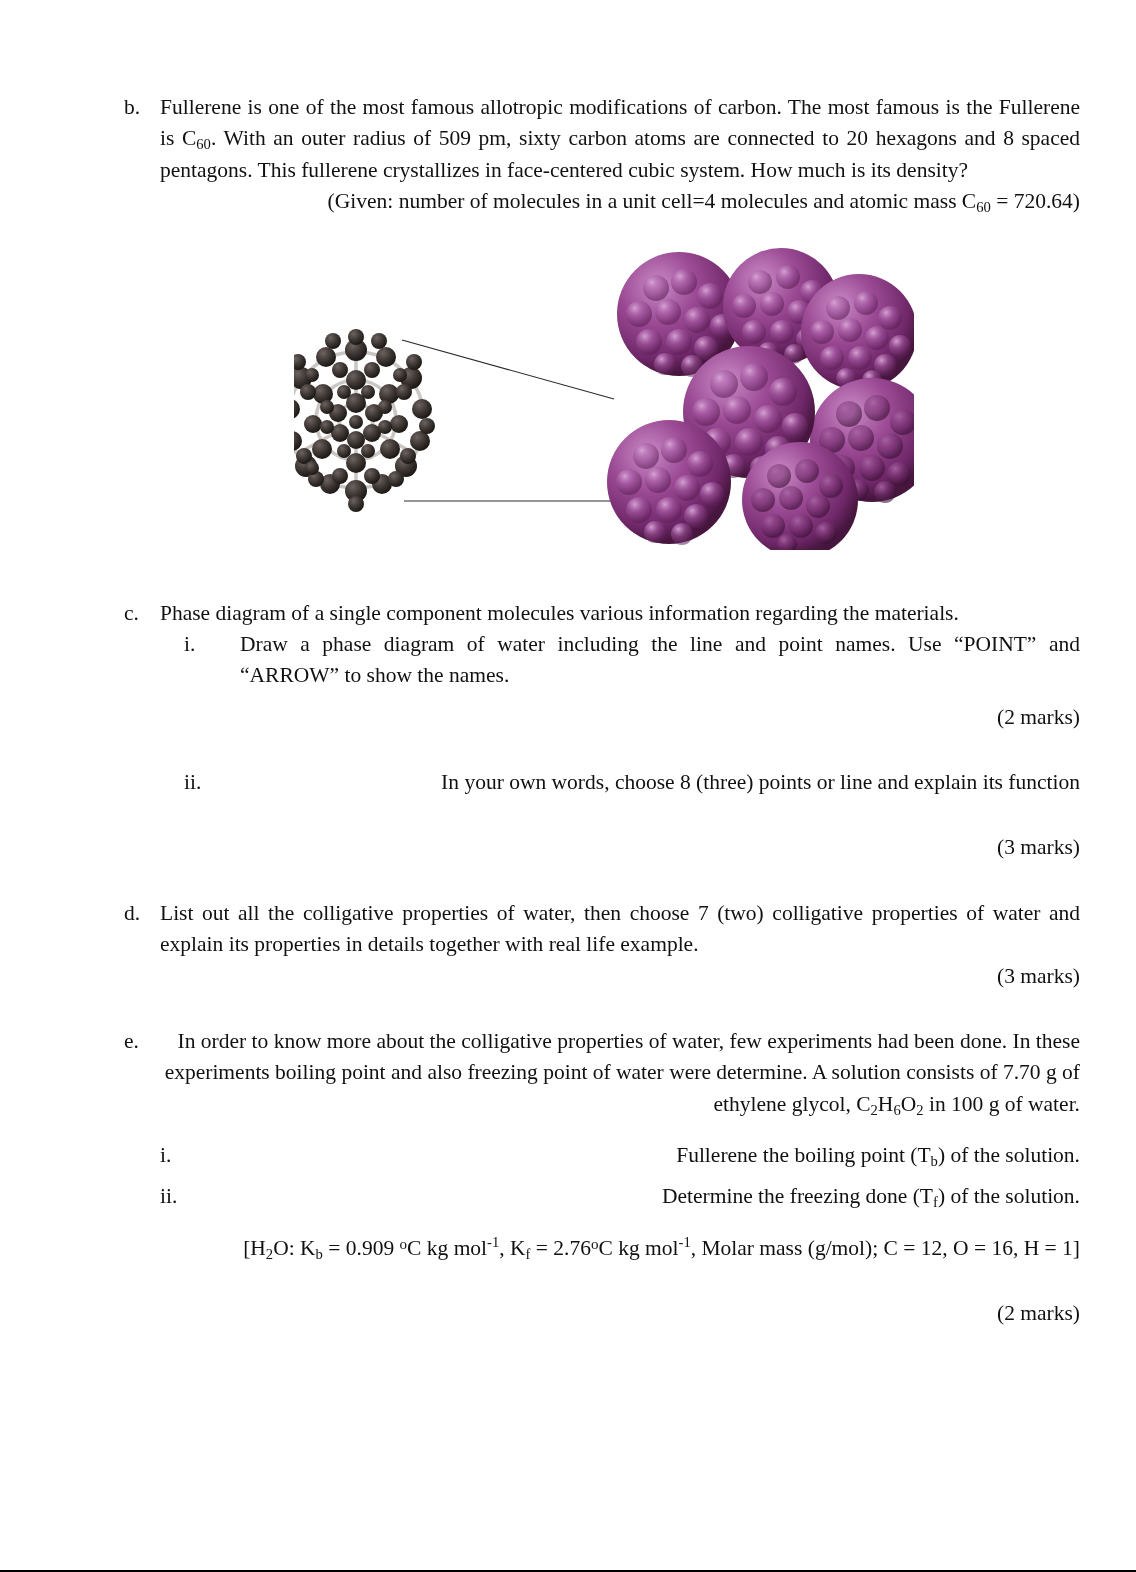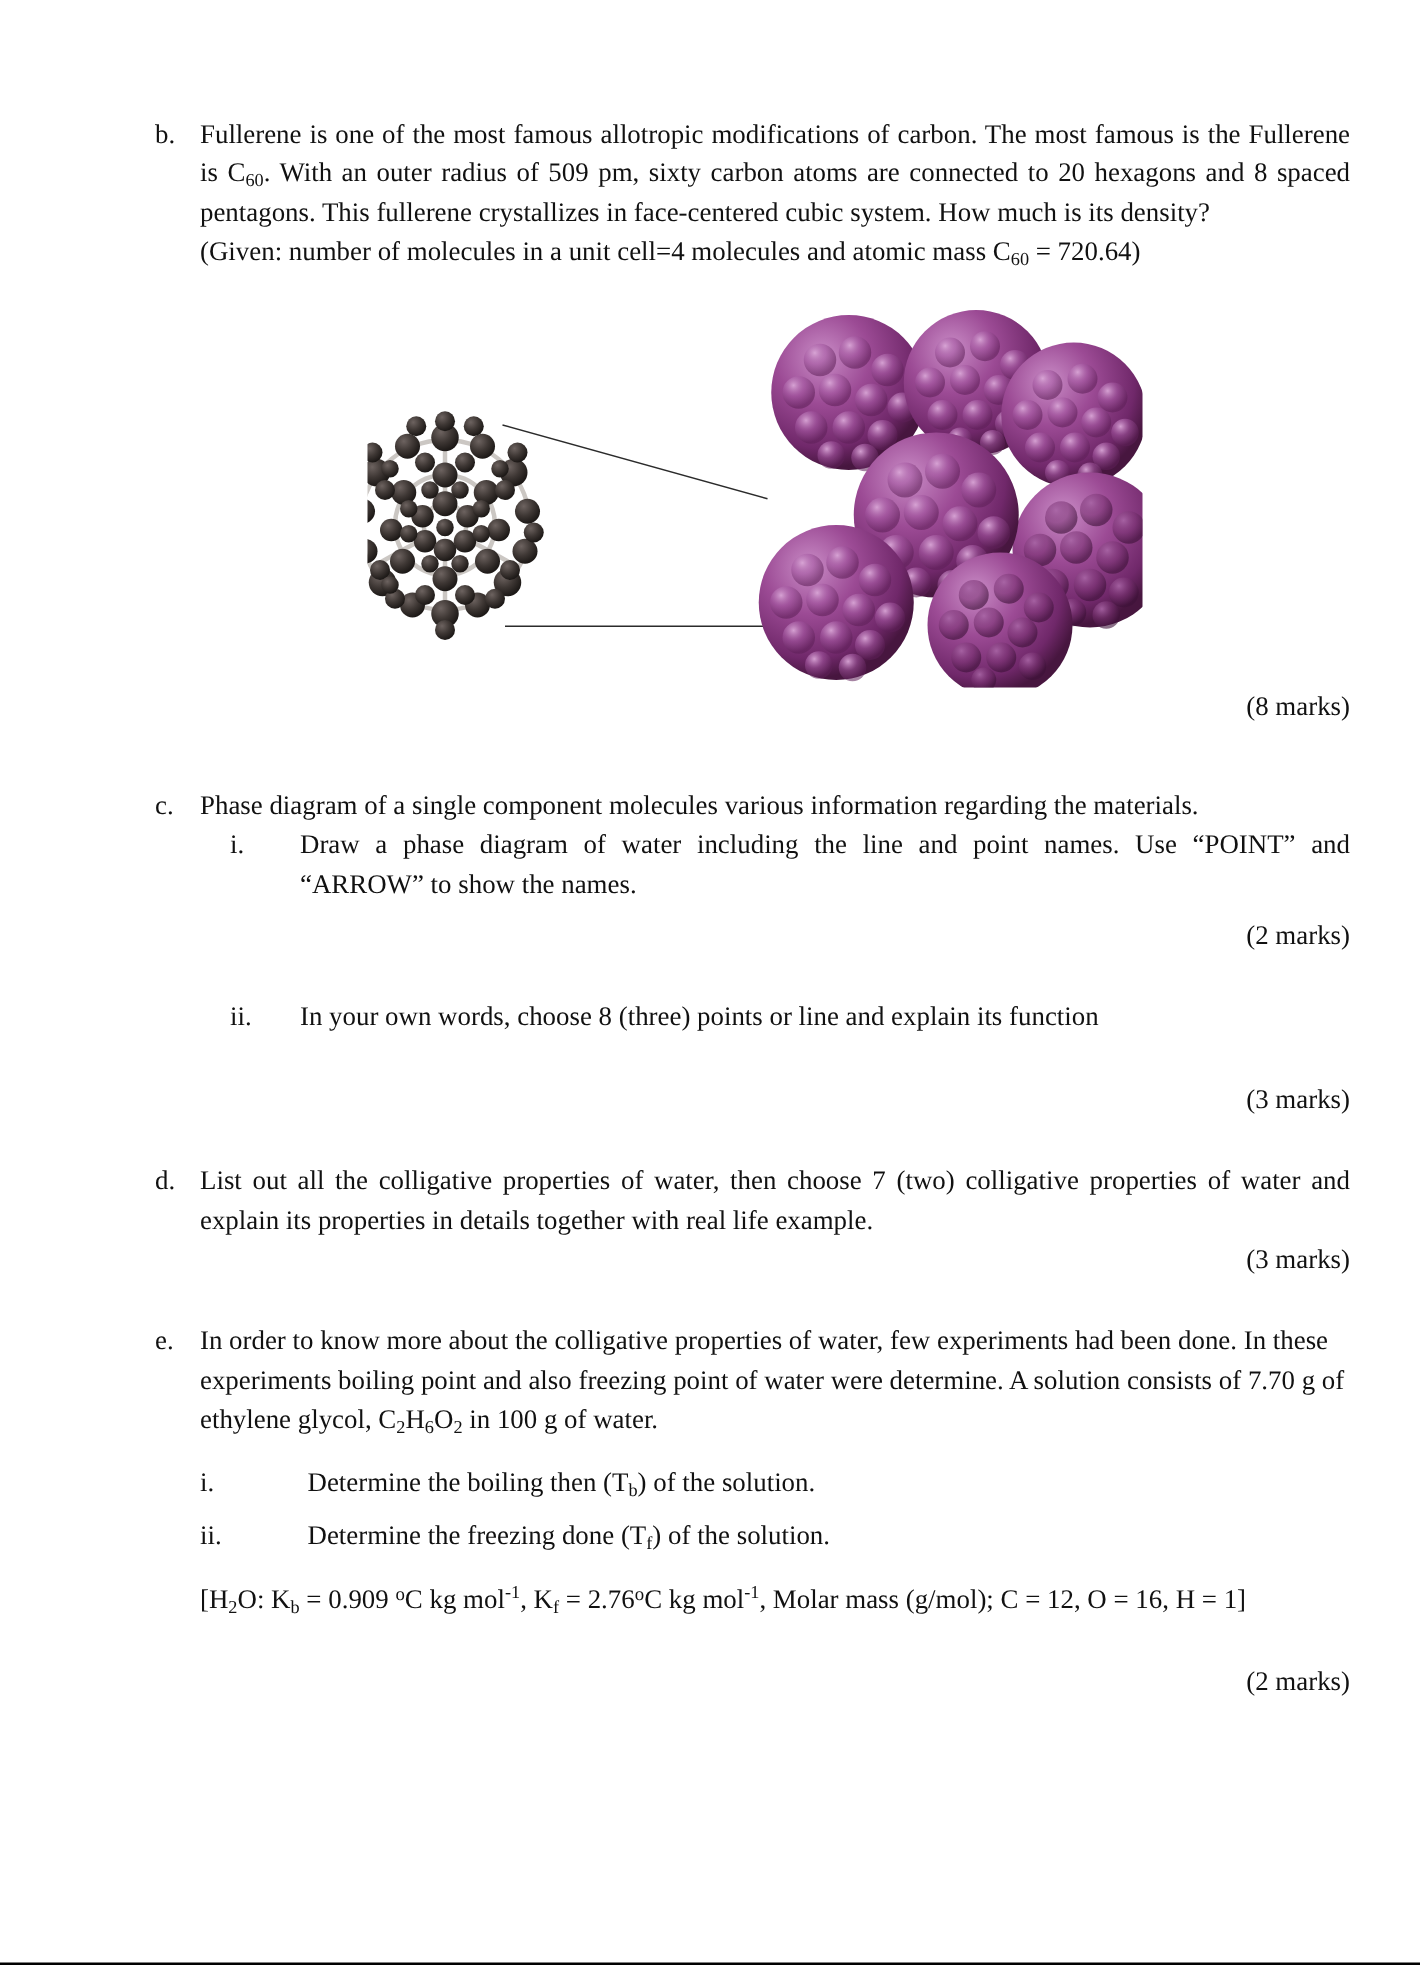--- a/index.html
+++ b/index.html
@@ -38,21 +38,21 @@
   .item > .marker {
     flex: 0 0 38px;
     text-align: left;
     padding-left: 2px;
     box-sizing: border-box;
   }
   .item > .body {
     flex: 1 1 auto;
   }
   .justified { text-align: justify; text-justify: inter-word; }
-  .ragged { text-align: left; }
+  .ragged { text-align: right; }
 
   
   .subitem {
     display: flex;
     align-items: flex-start;
     font-size: 21.5px;
     line-height: 1.46;
   }
   .subitem > .rmarker {
     box-sizing: border-box;
@@ -344,21 +344,20 @@
                   <circle cx="507" cy="282" r="12"></circle>
                 <circle cx="532" cy="289" r="11"></circle>
                   <circle cx="493" cy="300" r="10"></circle>
               </g>
             </g>
           </g>
         </svg>
       </div>
     </div>
 
-    <div class="marks">(8 marks)</div>
 
     <div class="spacer-l"></div>
 
     <div class="item">
       <div class="marker">c.</div>
       <div class="body justified">Phase diagram of a single component molecules various information regarding the materials.</div>
     </div>
 
     <div class="subitem sub-c">
       <div class="rmarker">i.</div>
@@ -394,21 +393,21 @@
       <div class="body ragged">
         <span>In order to know more about the colligative properties of water, few experiments had been done. In these experiments boiling point and also freezing point of water were determine. A solution consists of 7.70 g of ethylene glycol, C</span><sub>2</sub><span>H</span><sub>6</sub><span>O</span><sub>2</sub><span> in 100 g of water.</span>
       </div>
     </div>
 
     <div class="spacer-s"></div>
 
     <div class="subitem sub-e">
       <div class="rmarker">i.</div>
       <div class="body ragged">
-        <span>Determine the boiling then (T</span><sub>b</sub><span>) of the solution.</span>
+        <span>Fullerene the boiling point (T</span><sub>b</sub><span>) of the solution.</span>
       </div>
     </div>
 
     <div class="spacer-xs"></div>
 
     <div class="subitem sub-e">
       <div class="rmarker">ii.</div>
       <div class="body ragged">
         <span>Determine the freezing done (T</span><sub>f</sub><span>) of the solution.</span>
       </div>

